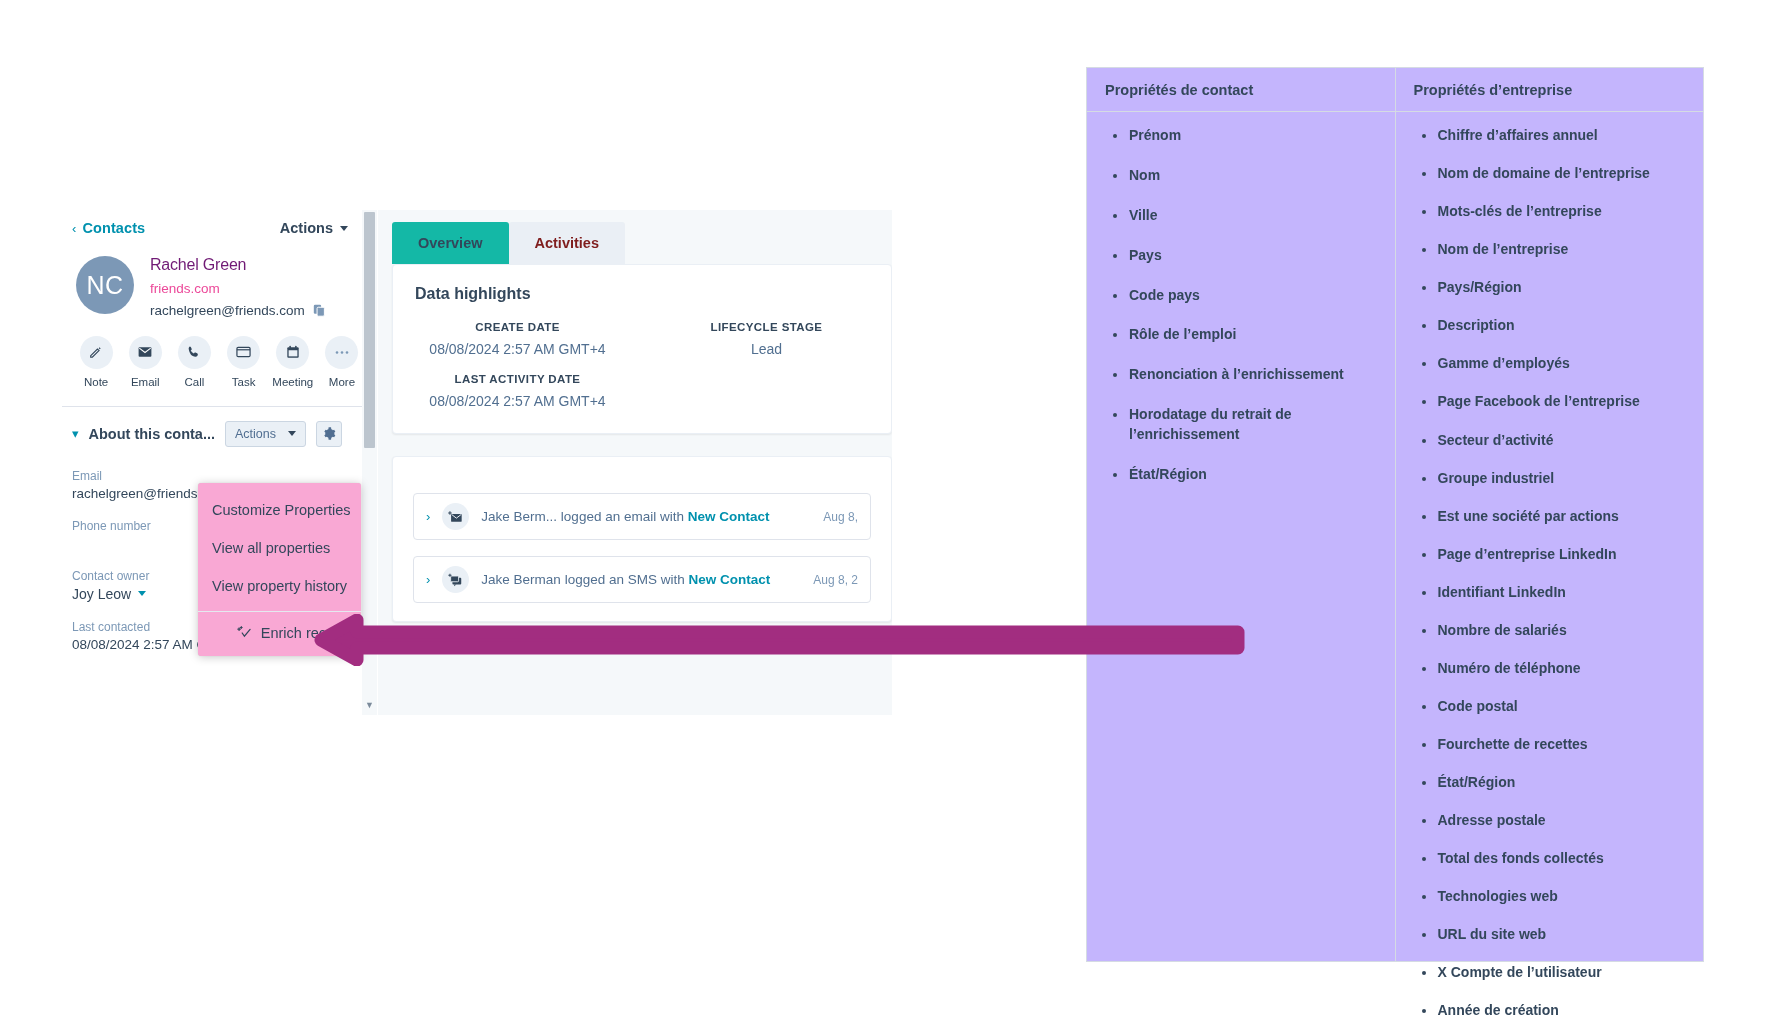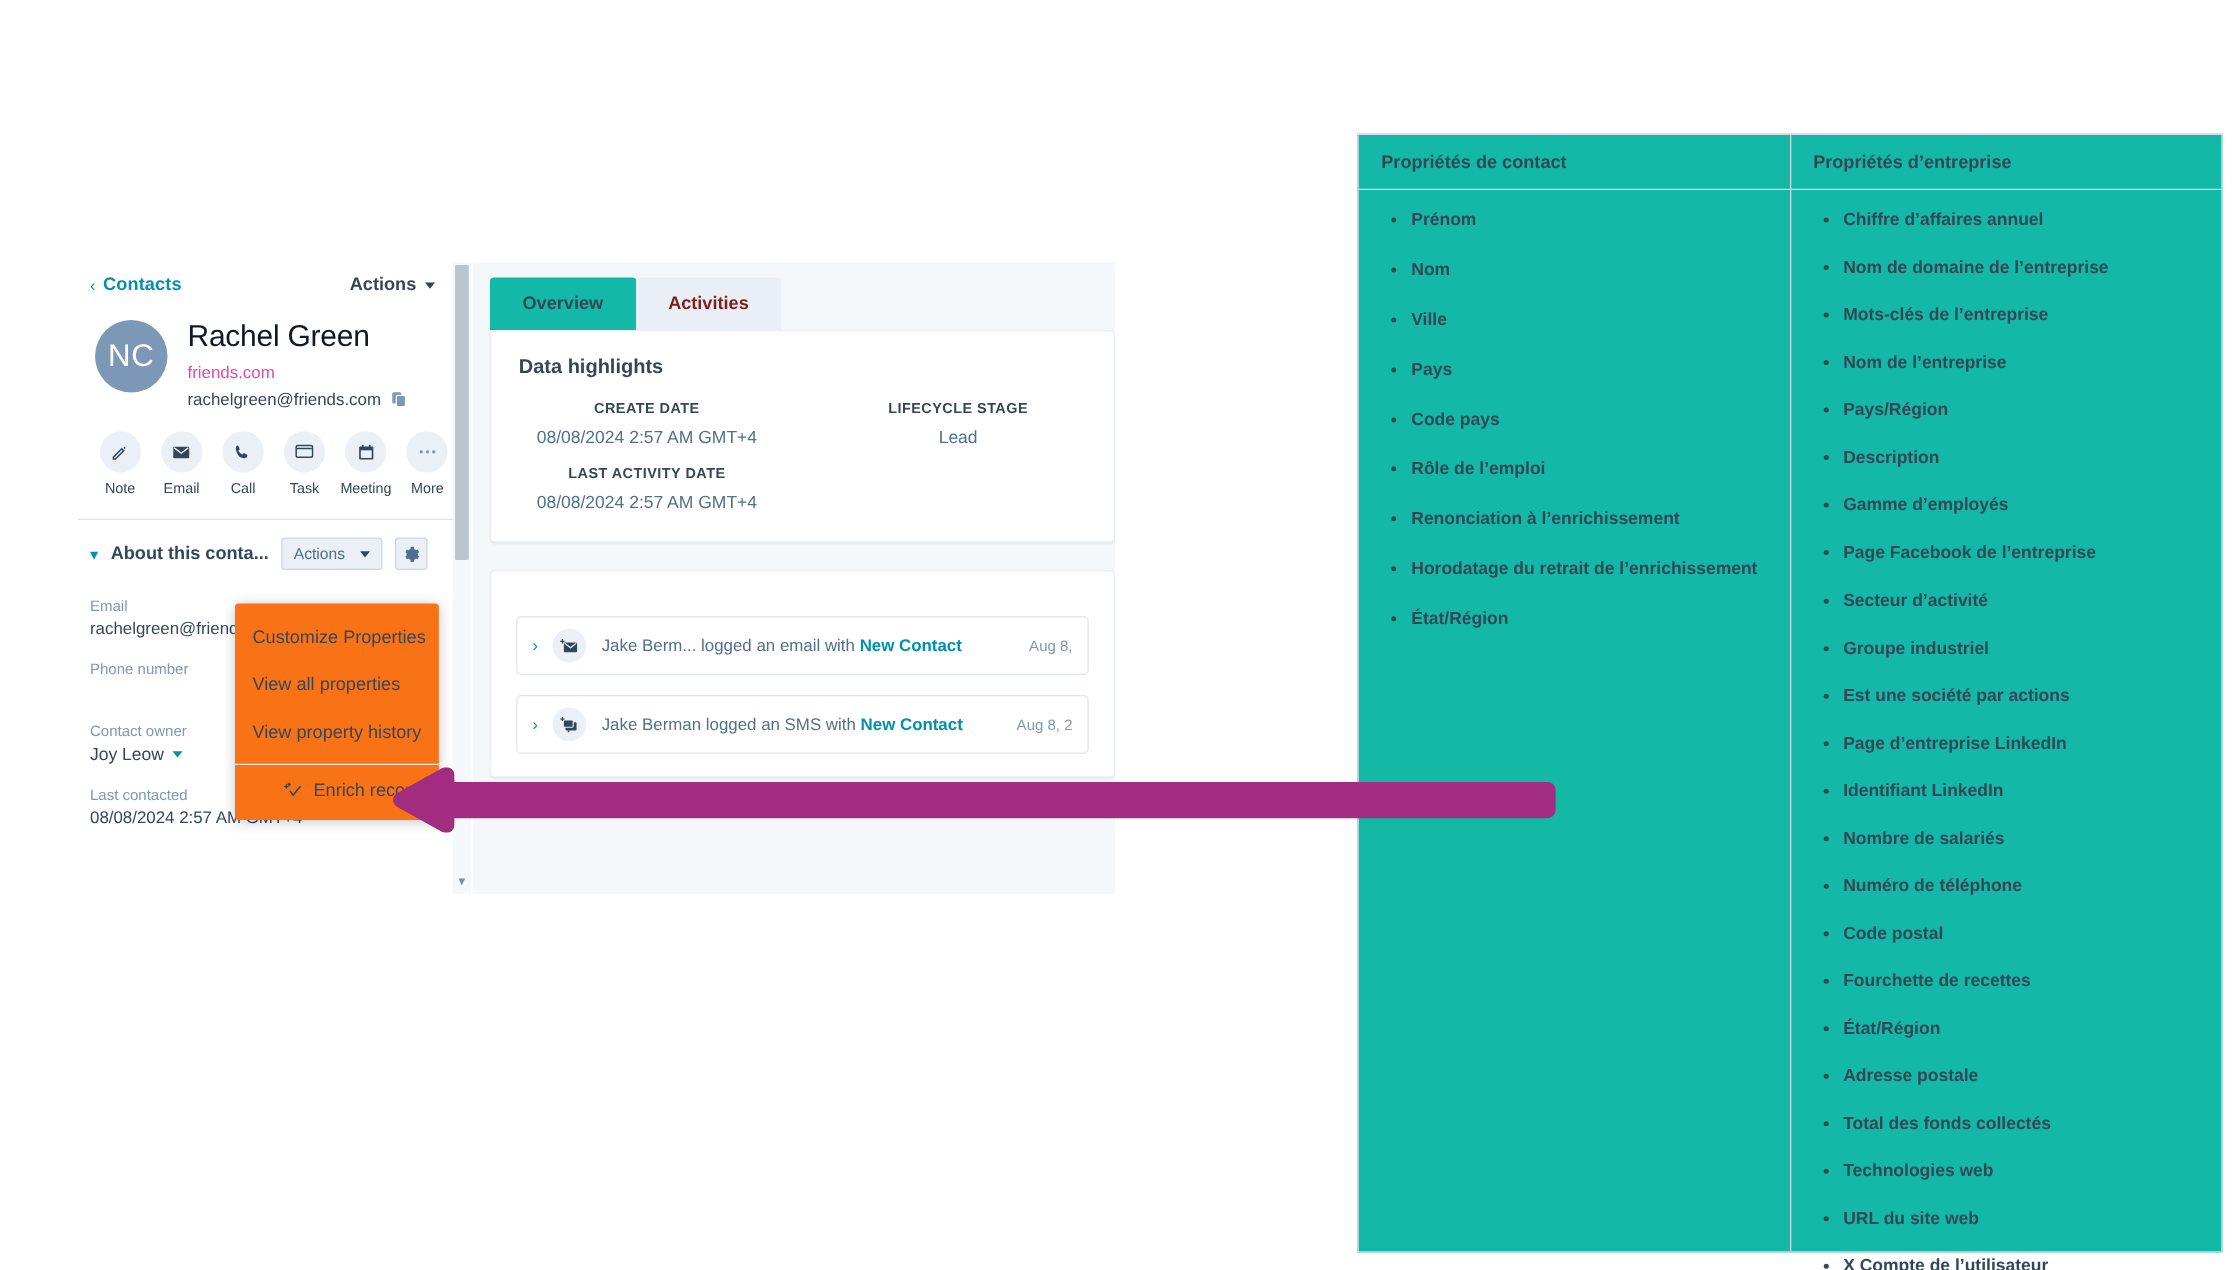--- a/index.html
+++ b/index.html
@@ -36,21 +36,21 @@
     width:0;height:0;border-left:4.5px solid transparent;border-right:4.5px solid transparent;
     border-top:5px solid #33475b; display:inline-block;
   }
 
   .contact-head { display:flex; gap:16px; padding: 16px 12px 0 14px; }
   .avatar {
     width:58px;height:58px;border-radius:50%; background:#7c98b6;
     color:#fff; font-size:25px; display:flex; align-items:center; justify-content:center;
     letter-spacing:.5px; flex:none; font-weight:400;
   }
-  .contact-name { font-size:24px; color:#0f172a; line-height:1.18; letter-spacing:-.2px;}
+  .contact-name { font-size:16px; color:#701a75; line-height:1.18; letter-spacing:-.2px;}
   .contact-sub { font-size:13.5px; color:#ec4899; margin-top:6px; }
   .contact-email { font-size:13.5px; color:#33475b; margin-top:7px; display:flex; align-items:center; gap:8px;}
   .copy-ico { color:#7c98b6; display:inline-flex; }
 
   .quick-actions { display:flex; gap:5px; padding: 18px 0 0 12px; }
   .qa { width:51px; text-align:center; cursor:pointer; }
   .qa-circle {
     width:33px;height:33px;border-radius:50%;background:#eaf0f6;
     margin:0 auto; display:flex;align-items:center;justify-content:center;
     color:#33475b;
@@ -80,22 +80,22 @@
   .owner-val { display:flex; align-items:center; gap:7px; font-size:14px; color:#33475b;}
   .caret-teal { width:0;height:0;border-left:4.5px solid transparent;border-right:4.5px solid transparent;border-top:5px solid #0091ae;}
 
   
   .lp-scroll { position:absolute; left:362px; top:210px; width:15px; height:505px; background:#f5f8fa; }
   .lp-thumb { position:absolute; left:364px; top:212px; width:11px; height:236px; background:#bcc5ce; border-radius:1px;}
   .lp-arrow { position:absolute; left:362px; top:695px; width:15px; height:20px; display:flex;align-items:center;justify-content:center;color:#7c8b9b; font-size:9px;}
 
   
   .menu {
-    position:absolute; left:188px; top:483px; width:163px;
-    background:#f97316; border-radius:3px;
+    position:absolute; left:198px; top:483px; width:163px;
+    background:#f9a8d4; border-radius:3px;
     box-shadow: 0 1px 10px rgba(0,0,0,.22), 0 0 1px rgba(0,0,0,.15);
     z-index: 40; padding: 8px 0 0 0;
   }
   .menu-item {
     padding: 11px 14px; font-size:14.5px; color:#33475b; white-space:nowrap; cursor:pointer;
   }
   .menu-sep { height:1px; background:#e5e9f0; margin-top:6px; }
   .menu-item.enrich { display:flex; align-items:center; gap:9px; padding: 13px 14px 15px 14px; justify-content: flex-end; }
   .sparkle { color:#33475b; display:inline-flex; }
 
@@ -142,22 +142,22 @@
   }
   .act-text { font-size:13.5px; color:#516f90; white-space:nowrap; flex:1; }
   .act-text b { color:#0091ae; font-weight:700; }
   .act-date { font-size:12px; color:#7c98b6; white-space:nowrap; }
 
   
   .arrow { position:absolute; left:313px; top:614px; z-index: 60; }
 
   
   .fr-table {
-    position:absolute; left:1086px; top:67px; width:692px; height:895px;
-    border:1px solid #d5dbe3; background:#14b8a6; display:flex;margin-top:40px;
+    position:absolute; left:1086px; top:67px; width:618px; height:895px;
+    border:1px solid #d5dbe3; background:#c4b5fd; display:flex;
   }
   .fr-col { flex:1; }
   .fr-col:first-child { border-right:1px solid #d5dbe3; }
   .fr-head {
     padding: 14px 18px 13px 18px; font-size:14.5px; font-weight:700; color:#33475b;
     border-bottom:1px solid #d5dbe3;
   }
   .fr-list { padding: 14px 18px 0 26px; margin:0; list-style:none;}
   .fr-list li {
     font-size:14px; font-weight:700; color:#33475b; line-height:1.42;

